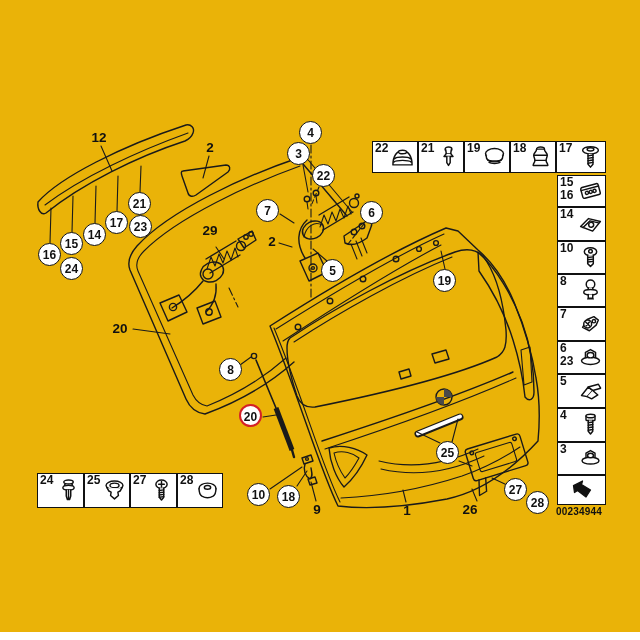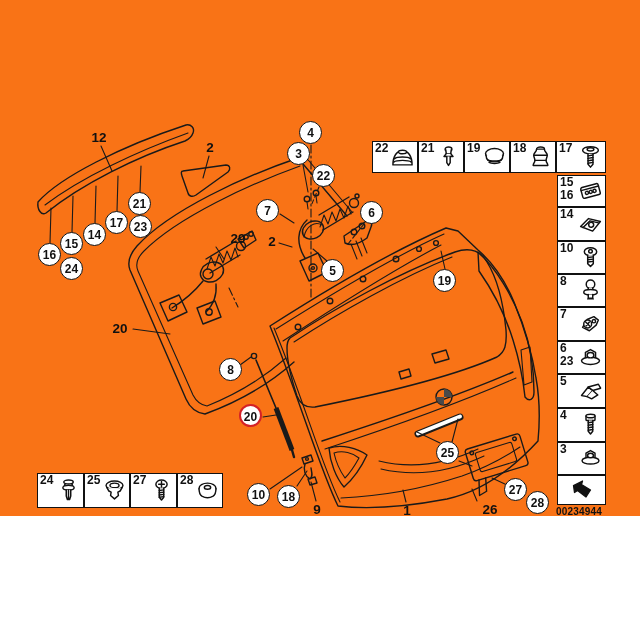--- a/index.html
+++ b/index.html
@@ -1,16 +1,16 @@
 <!DOCTYPE html>
 <html><head>
 <meta charset="utf-8">
 <style>
   html,body{margin:0;padding:0;background:#fff;}
-  #stage{position:relative;width:640px;height:516px;background:#f97316;overflow:hidden;
+  #stage{position:relative;width:640px;height:632px;background:#eab308;overflow:hidden;
          font-family:"Liberation Sans", sans-serif;}
   #art{position:absolute;left:0;top:0;}
   .art{stroke:#1a1a1a;fill:none;stroke-width:1.4;stroke-linecap:round;stroke-linejoin:round;}
   .thin{stroke-width:1.1;}
   .dashed{stroke-dasharray:4 3;stroke-width:1.1;}
   .dashdot{stroke-dasharray:8 3 2 3;stroke-width:1.1;}
   .callout{position:absolute;width:23px;height:23px;border:1.7px solid #111;border-radius:50%;
            background:#fff;color:#111;font-weight:bold;font-size:12px;line-height:22px;
            text-align:center;box-sizing:border-box;cursor:pointer;}
   .callout.highlighted{border:2.5px solid #d42127;}
@@ -288,25 +288,25 @@
       <path class="dashed" d="M364,224 L348,244"></path>
       <path class="dashdot" d="M311,145 L311,298"></path>
       <path class="dashdot" d="M229,288 L238,307"></path>
     </g>
   </svg>
 
   <div id="label-layer">
       <div class="plain-label" style="left: 99px; top: 137px;">12</div>
       <div class="plain-label" style="left: 210px; top: 147px;">2</div>
       <div class="plain-label" style="left: 120px; top: 328px; text-align: right;">20</div>
-      <div class="plain-label" style="left: 210px; top: 238px; margin-left: 28px;">29</div>
+      <div class="plain-label" style="left: 210px; top: 230px;">29</div>
       <div class="plain-label" style="left: 272px; top: 241px;">2</div>
       <div class="plain-label" style="left: 317px; top: 509px;">9</div>
       <div class="plain-label" style="left: 407px; top: 510px;">1</div>
-      <div class="plain-label" style="left: 490px; top: 509px;">26</div>
+      <div class="plain-label" style="left: 470px; top: 509px;">26</div>
     </div>
   <div id="callout-layer">
       <div class="callout" style="left: 38px; top: 243px;">16</div>
       <div class="callout" style="left: 60px; top: 232px;">15</div>
       <div class="callout" style="left: 60px; top: 257px;">24</div>
       <div class="callout" style="left: 83px; top: 223px;">14</div>
       <div class="callout" style="left: 105px; top: 211px;">17</div>
       <div class="callout" style="left: 128px; top: 192px;">21</div>
       <div class="callout" style="left: 129px; top: 215px;">23</div>
       <div class="callout" style="left: 256px; top: 199px;">7</div>

